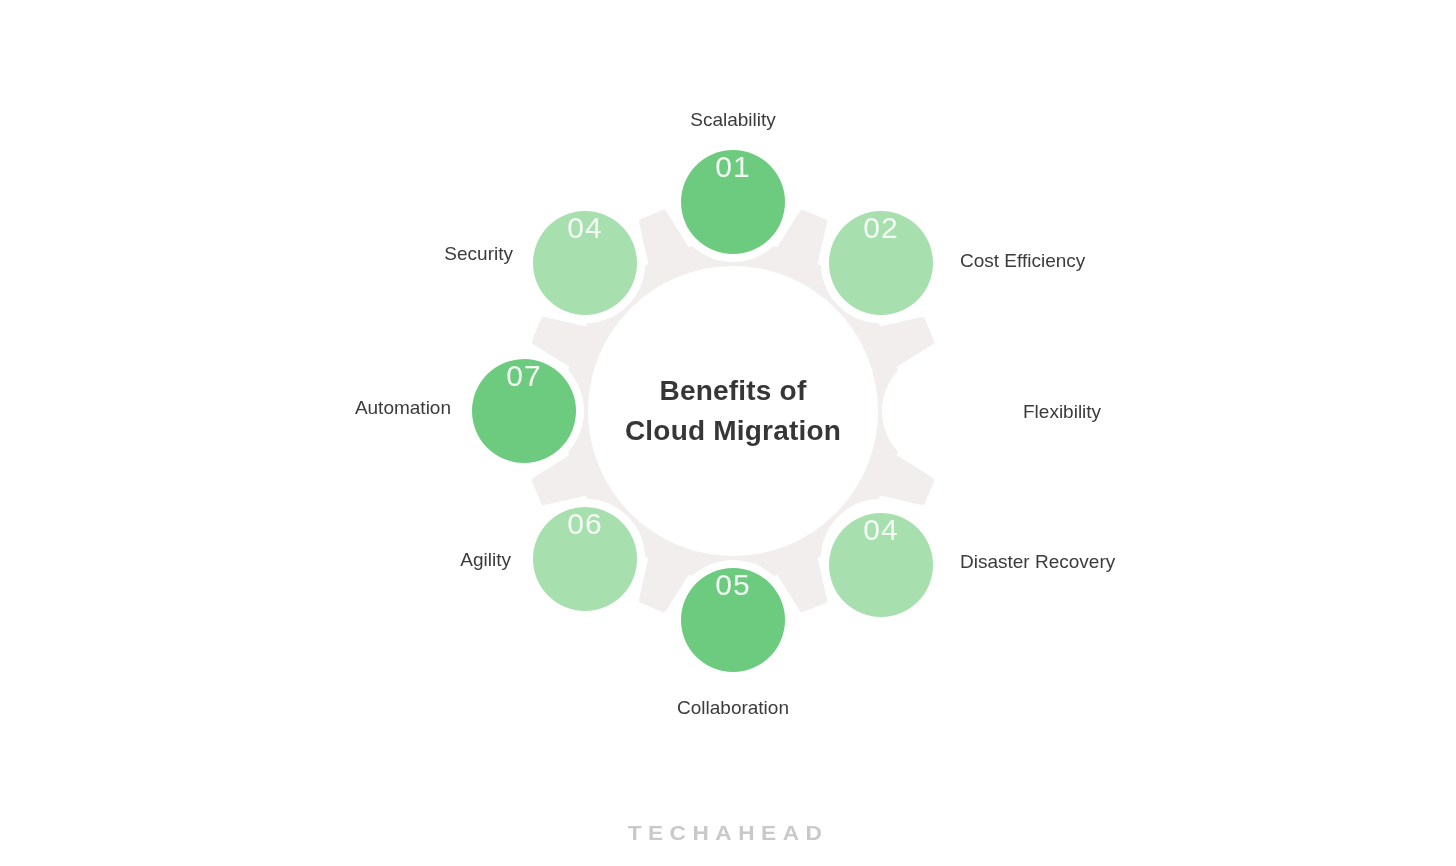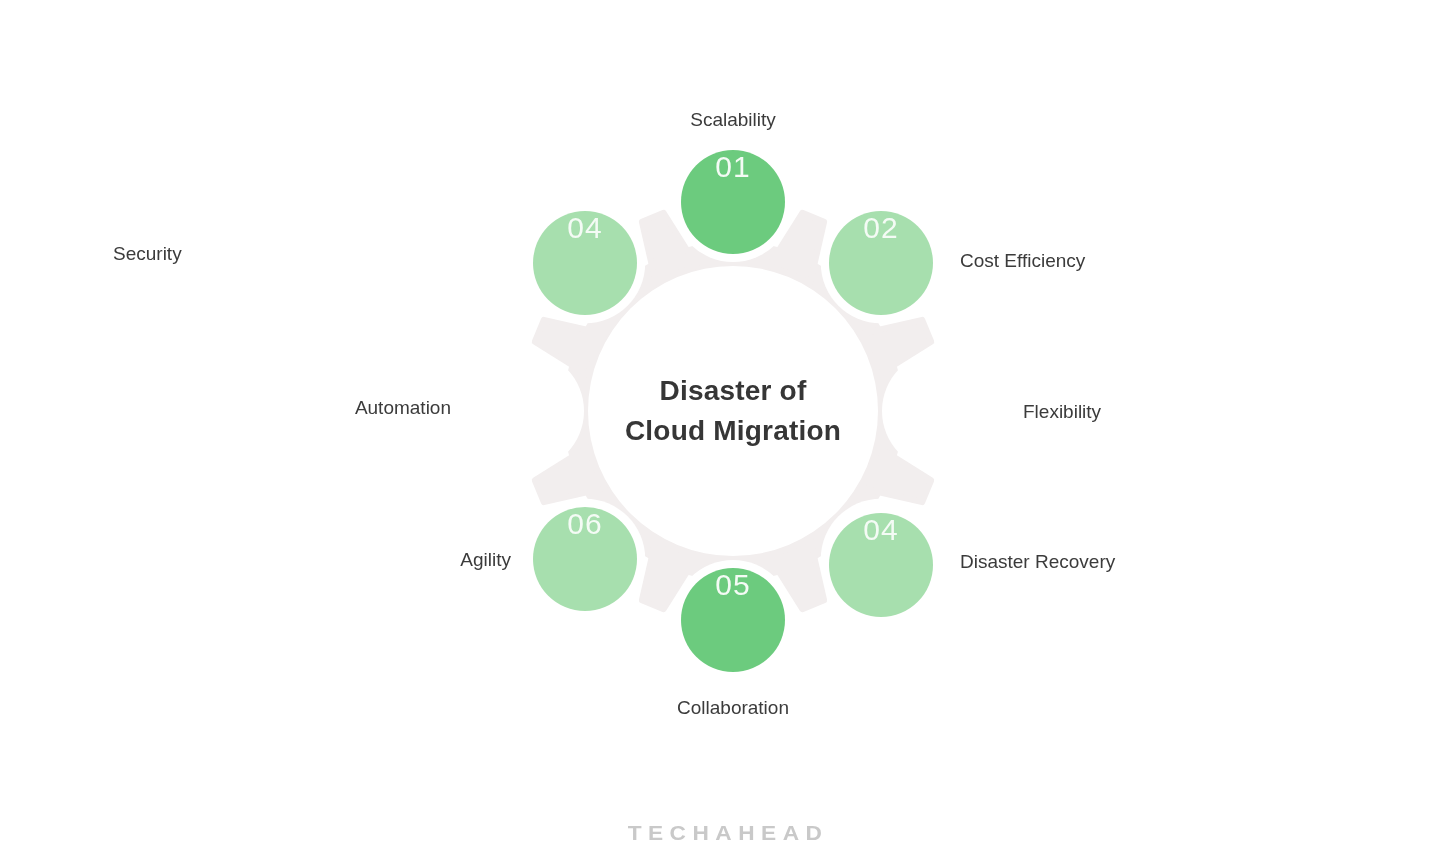--- a/index.html
+++ b/index.html
@@ -47,21 +47,21 @@
     position:absolute;font-size:19px;line-height:36px;
     color:var(--label,#3B3B3B);white-space:nowrap;
   }
   .l1{left:583px;top:102px;width:300px;text-align:center}
   .l2{left:960px;top:243px}
   .l3{left:1023px;top:394px}
   .l4{left:960px;top:544px}
   .l5{left:583px;top:690px;width:300px;text-align:center}
   .l6{left:111px;top:542px;width:400px;text-align:right}
   .l7{left:51px;top:390px;width:400px;text-align:right}
-  .l8{left:113px;top:236px;width:400px;text-align:left}
+  .l8{left:113px;top:236px;width:400px;text-align:right}
   
   .watermark{
     position:absolute;left:528px;top:821px;width:400px;
     text-align:center;
     font-size:21px;font-weight:bold;letter-spacing:6px;
     color:var(--watermark,#C9C9C9);
     transform:scaleX(1.08);
   }
 </style>
 </head>
@@ -84,38 +84,41 @@
       <circle cx="209.0" cy="-0.0" r="60" fill="#FFFFFF"></circle>
       <circle cx="147.8" cy="147.8" r="60" fill="#FFFFFF"></circle>
       <circle cx="0.0" cy="209.0" r="60" fill="#FFFFFF"></circle>
       <circle cx="-147.8" cy="147.8" r="60" fill="#FFFFFF"></circle>
       <circle cx="-209.0" cy="0.0" r="60" fill="#FFFFFF"></circle>
       <circle cx="-147.8" cy="-147.8" r="60" fill="#FFFFFF"></circle>
       <circle cx="0" cy="0" r="145" fill="#FFFFFF"></circle>
     </svg>
 
   <div class="center-title">
-    <div>Disaster of</div>
+    <div>Benefits of</div>
     <div>Cloud Migration</div>
   </div>
 
   <div class="node n1 dark">
     <span class="num">01</span>
   </div>
   <div class="node n2 light">
     <span class="num">02</span>
   </div>
   <div class="node n4 light">
     <span class="num">04</span>
   </div>
   <div class="node n5 dark">
     <span class="num">05</span>
   </div>
   <div class="node n6 light">
     <span class="num">06</span>
+  </div>
+  <div class="node n7 dark">
+    <span class="num">07</span>
   </div>
   <div class="node n8 light">
     <span class="num">04</span>
   </div>
 
   <div class="label l1">Scalability</div>
   <div class="label l2">Cost Efficiency</div>
   <div class="label l3">Flexibility</div>
   <div class="label l5">Collaboration</div>
   <div class="label l4">Disaster Recovery</div>

